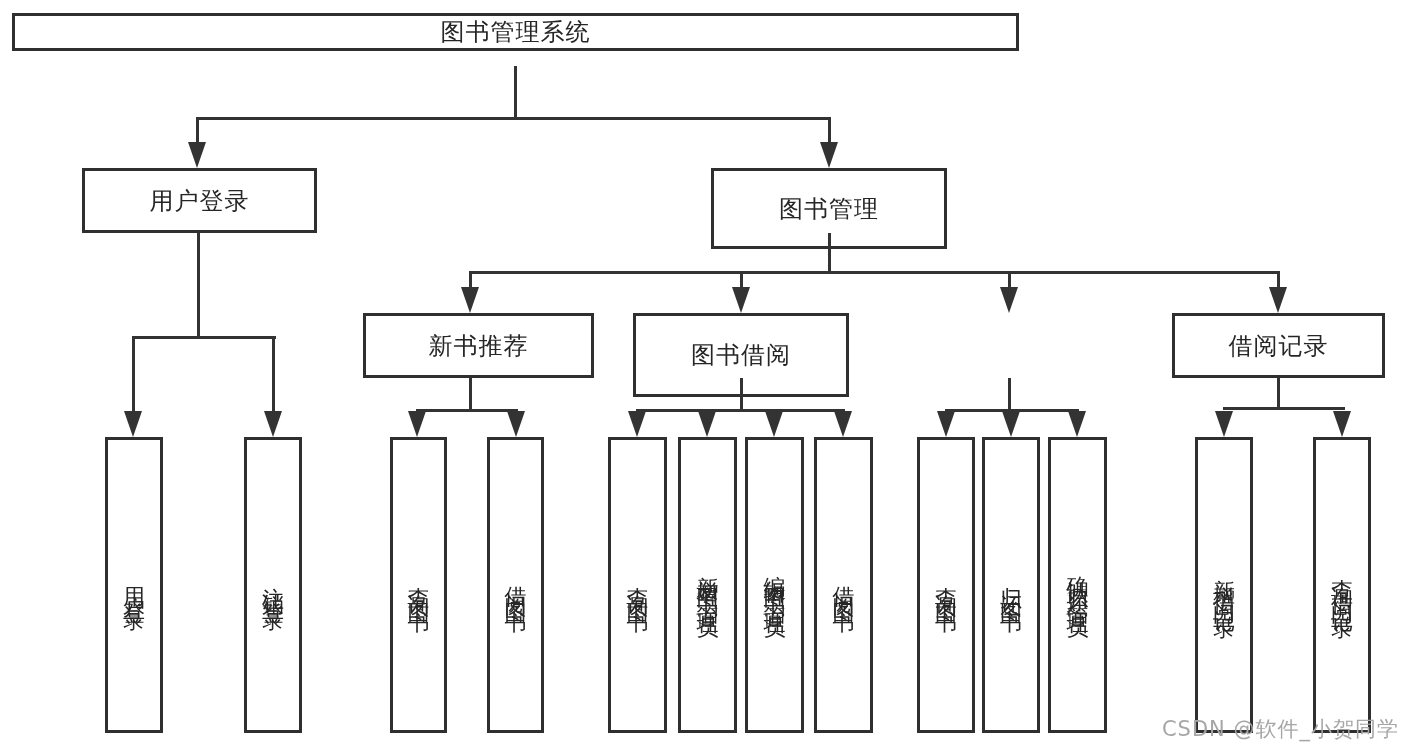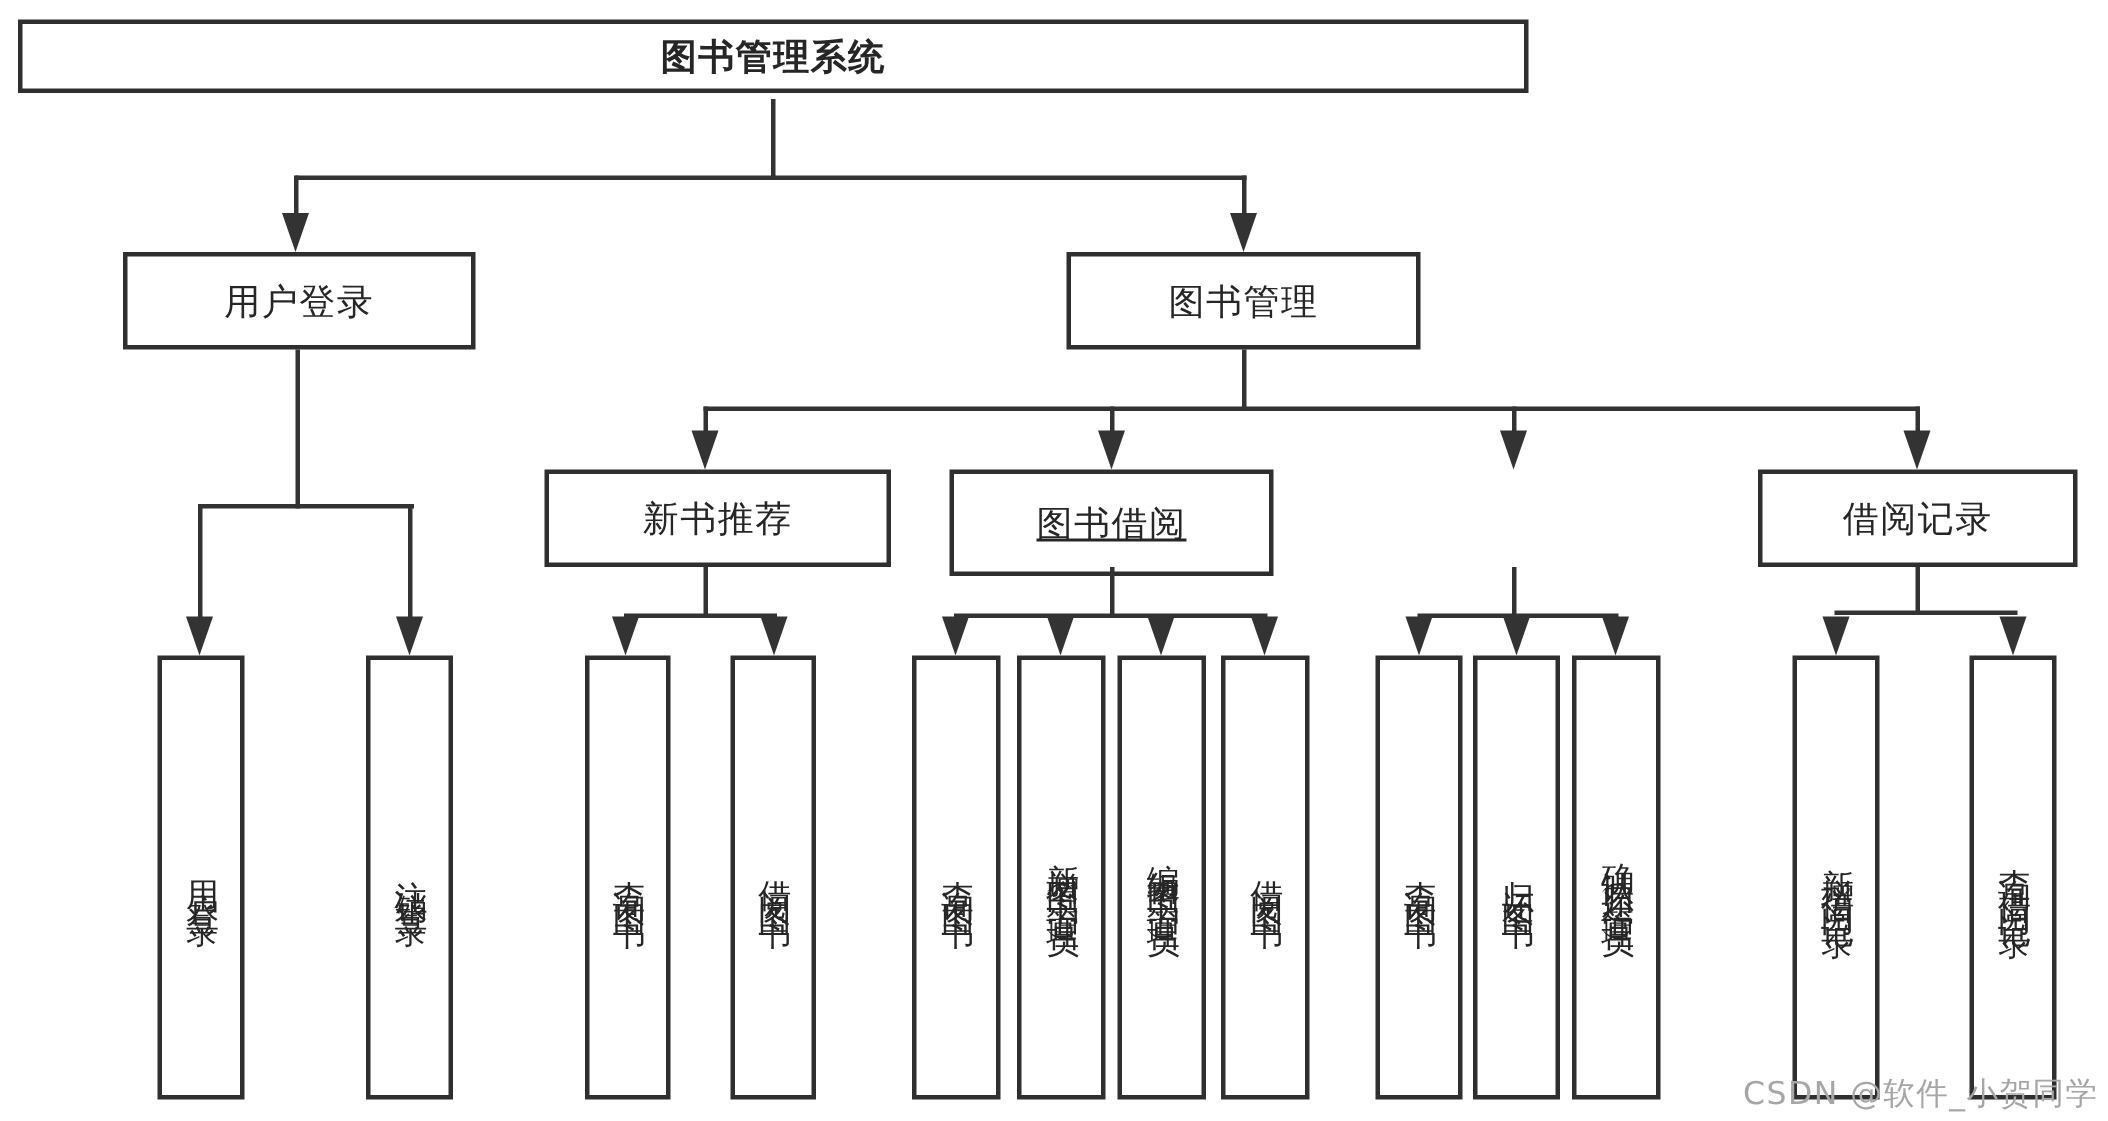--- a/index.html
+++ b/index.html
@@ -50,35 +50,35 @@
     color:#a6a6a6;
     letter-spacing:1px;
     white-space:nowrap;
   }
 </style>
 </head>
 <body>
 
 <div id="canvas">
 
-  <div class="hbox" style="left:12px;top:13px;width:1007px;height:49px;font-weight:bold;">
+  <div class="hbox" style="left:12px;top:13px;width:1007px;height:38px;">
     <span>图书管理系统</span>
   </div>
 
   <div class="hbox" style="left:82px;top:168px;width:235px;height:65px;">
     <span>用户登录</span>
   </div>
-  <div class="hbox" style="left:711px;top:168px;width:236px;height:65px;">
+  <div class="hbox" style="left:711px;top:168px;width:236px;height:81px;">
     <span>图书管理</span>
   </div>
 
   <div class="hbox" style="left:363px;top:313px;width:231px;height:65px;">
     <span>新书推荐</span>
   </div>
-  <div class="hbox" style="left:633px;top:313px;width:216px;height:71px;text-decoration:underline;">
+  <div class="hbox" style="left:633px;top:313px;width:216px;height:84px;">
     <span>图书借阅</span>
   </div>
   <div class="hbox" style="left:1172px;top:313px;width:213px;height:65px;">
     <span>借阅记录</span>
   </div>
 
   <div class="vbox" style="left:105px;top:437px;width:58px;height:296px;">
     <span class="vtext">用户登录</span>
   </div>
   <div class="vbox" style="left:244px;top:437px;width:58px;height:296px;">

